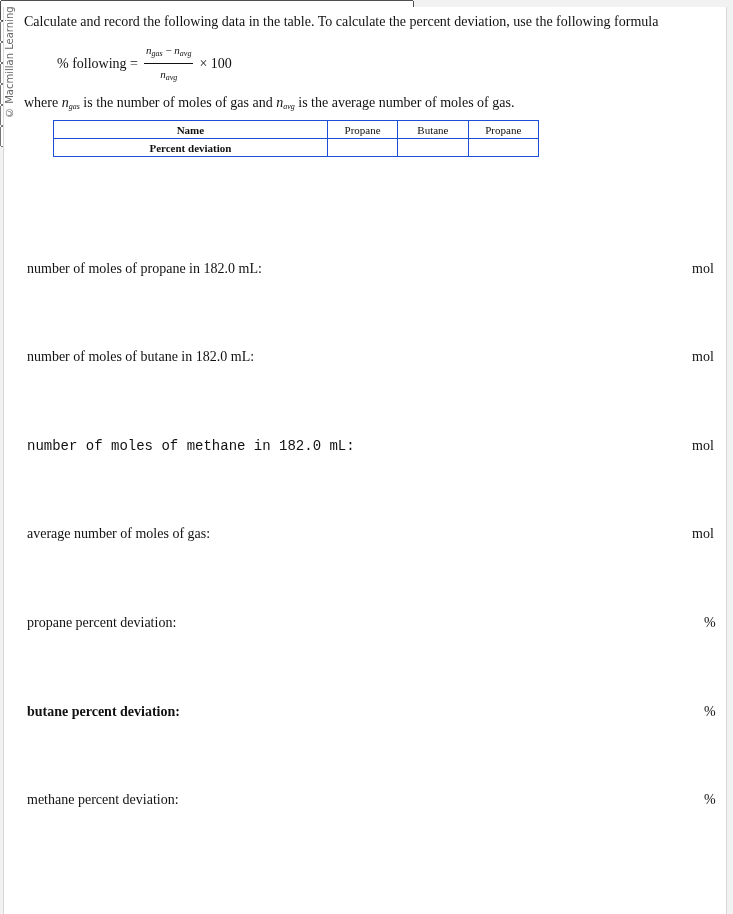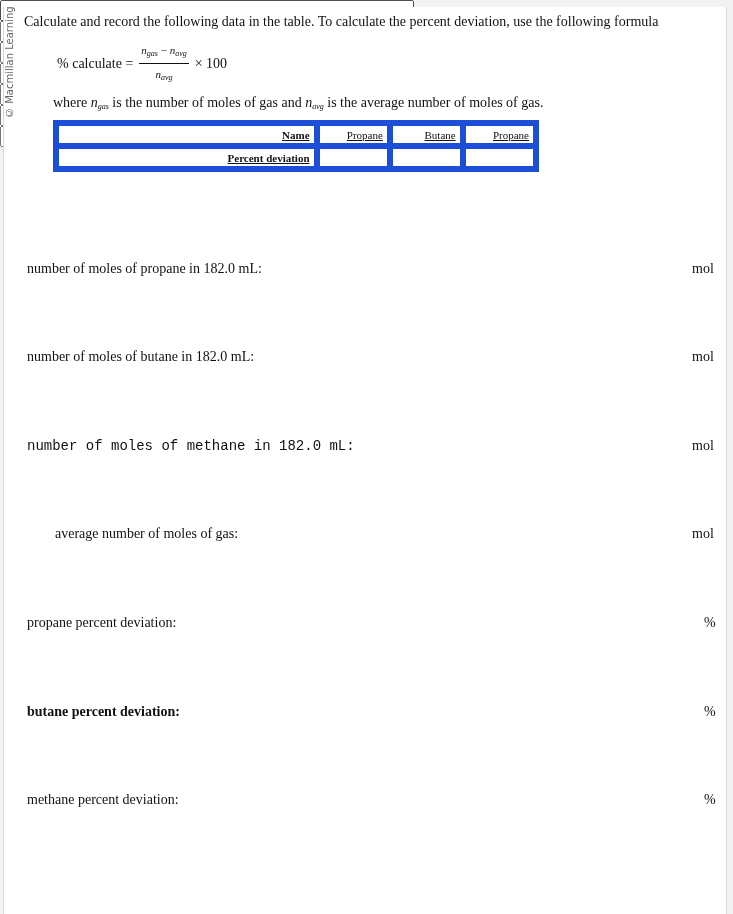--- a/index.html
+++ b/index.html
@@ -28,29 +28,29 @@
   }
   .formula {
     position: absolute; left: 57px; top: 44px; height: 40px;
     display: flex; align-items: center; font-size: 14px;
   }
   .frac { display: inline-flex; flex-direction: column; align-items: center; margin: 0 6px; }
   .frac .num { font-size: 11px; font-style: italic; padding: 0 2px 1px; border-bottom: 1px solid #111; line-height: 16px; }
   .frac .den { font-size: 11px; font-style: italic; line-height: 16px; padding-top: 2px; }
   .sub { font-size: 8px; font-style: italic; vertical-align: -2px; }
   .where {
-    position: absolute; left: 24px; top: 95px; font-size: 14px; white-space: nowrap; margin-left: 29px;
+    position: absolute; left: 24px; top: 95px; font-size: 14px; white-space: nowrap;
   }
   .where i { font-style: italic; }
   table.data {
     position: absolute; left: 53px; top: 120px; width: 486px;
     border-collapse: collapse; font-size: 11px;
   }
   table.data td {
-    border: 6px solid #1d4ed8; height: 17px; padding: 0 4px; text-align: right; text-decoration: underline;
+    border: 1px solid #1d4ed8; height: 17px; padding: 0 4px; text-align: center;
   }
   table.data td.head { font-weight: bold; width: 270px; }
   table.data td.col { width: 62px; margin-left: 24px; }
   .row {
     position: absolute; left: 27px; height: 33px; display: flex; align-items: center;
     font-size: 14px;
   }
   .row .label { white-space: nowrap; }
   .unit { position: absolute; font-size: 14px; white-space: nowrap; }
 </style>
@@ -59,21 +59,21 @@
 
 
 
 <div class="card"></div>
 
 <div class="copyright">© Macmillan Learning</div>
 
 <div class="intro">Calculate and record the following data in the table. To calculate the percent deviation, use the following formula</div>
 
 <div class="formula">
-  <span>% calculate =</span>
+  <span>% following =</span>
   <span class="frac">
     <span class="num"><span>n</span><span class="sub">gas</span><span style="font-style:normal"> − </span><span>n</span><span class="sub">avg</span></span>
     <span class="den"><span>n</span><span class="sub">avg</span></span>
   </span>
   <span>× 100</span>
 </div>
 
 <div class="where">
   <span>where </span><i>n</i><span class="sub">gas</span><span> is the number of moles of gas and </span><i>n</i><span class="sub">avg</span><span> is the average number of moles of gas.</span>
 </div>
@@ -107,21 +107,21 @@
 </div>
 <input style="left: 264px; top: 341px; width: 412px;" value="">
 <span class="unit" style="left:692px; top:349px;">mol</span>
 
 <div class="row" style="top:429px;font-family:Liberation Mono, monospace;">
   <span class="label">number of moles of methane in 182.0 mL:</span>
 </div>
 <input style="left: 272px; top: 430px; width: 404px;" value="">
 <span class="unit" style="left:692px; top:438px;">mol</span>
 
-<div class="row" style="top:517px;margin-left:28px;">
+<div class="row" style="top:517px;">
   <span class="label">average number of moles of gas:</span>
 </div>
 <input style="left: 219px; top: 518px; width: 457px;" value="">
 <span class="unit" style="left:692px; top:526px;">mol</span>
 
 <div class="row" style="top:606px;">
   <span class="label">propane percent deviation:</span>
 </div>
 <input style="left: 187px; top: 607px; width: 500px;" value="">
 <span class="unit" style="left:704px; top:615px;">%</span>

